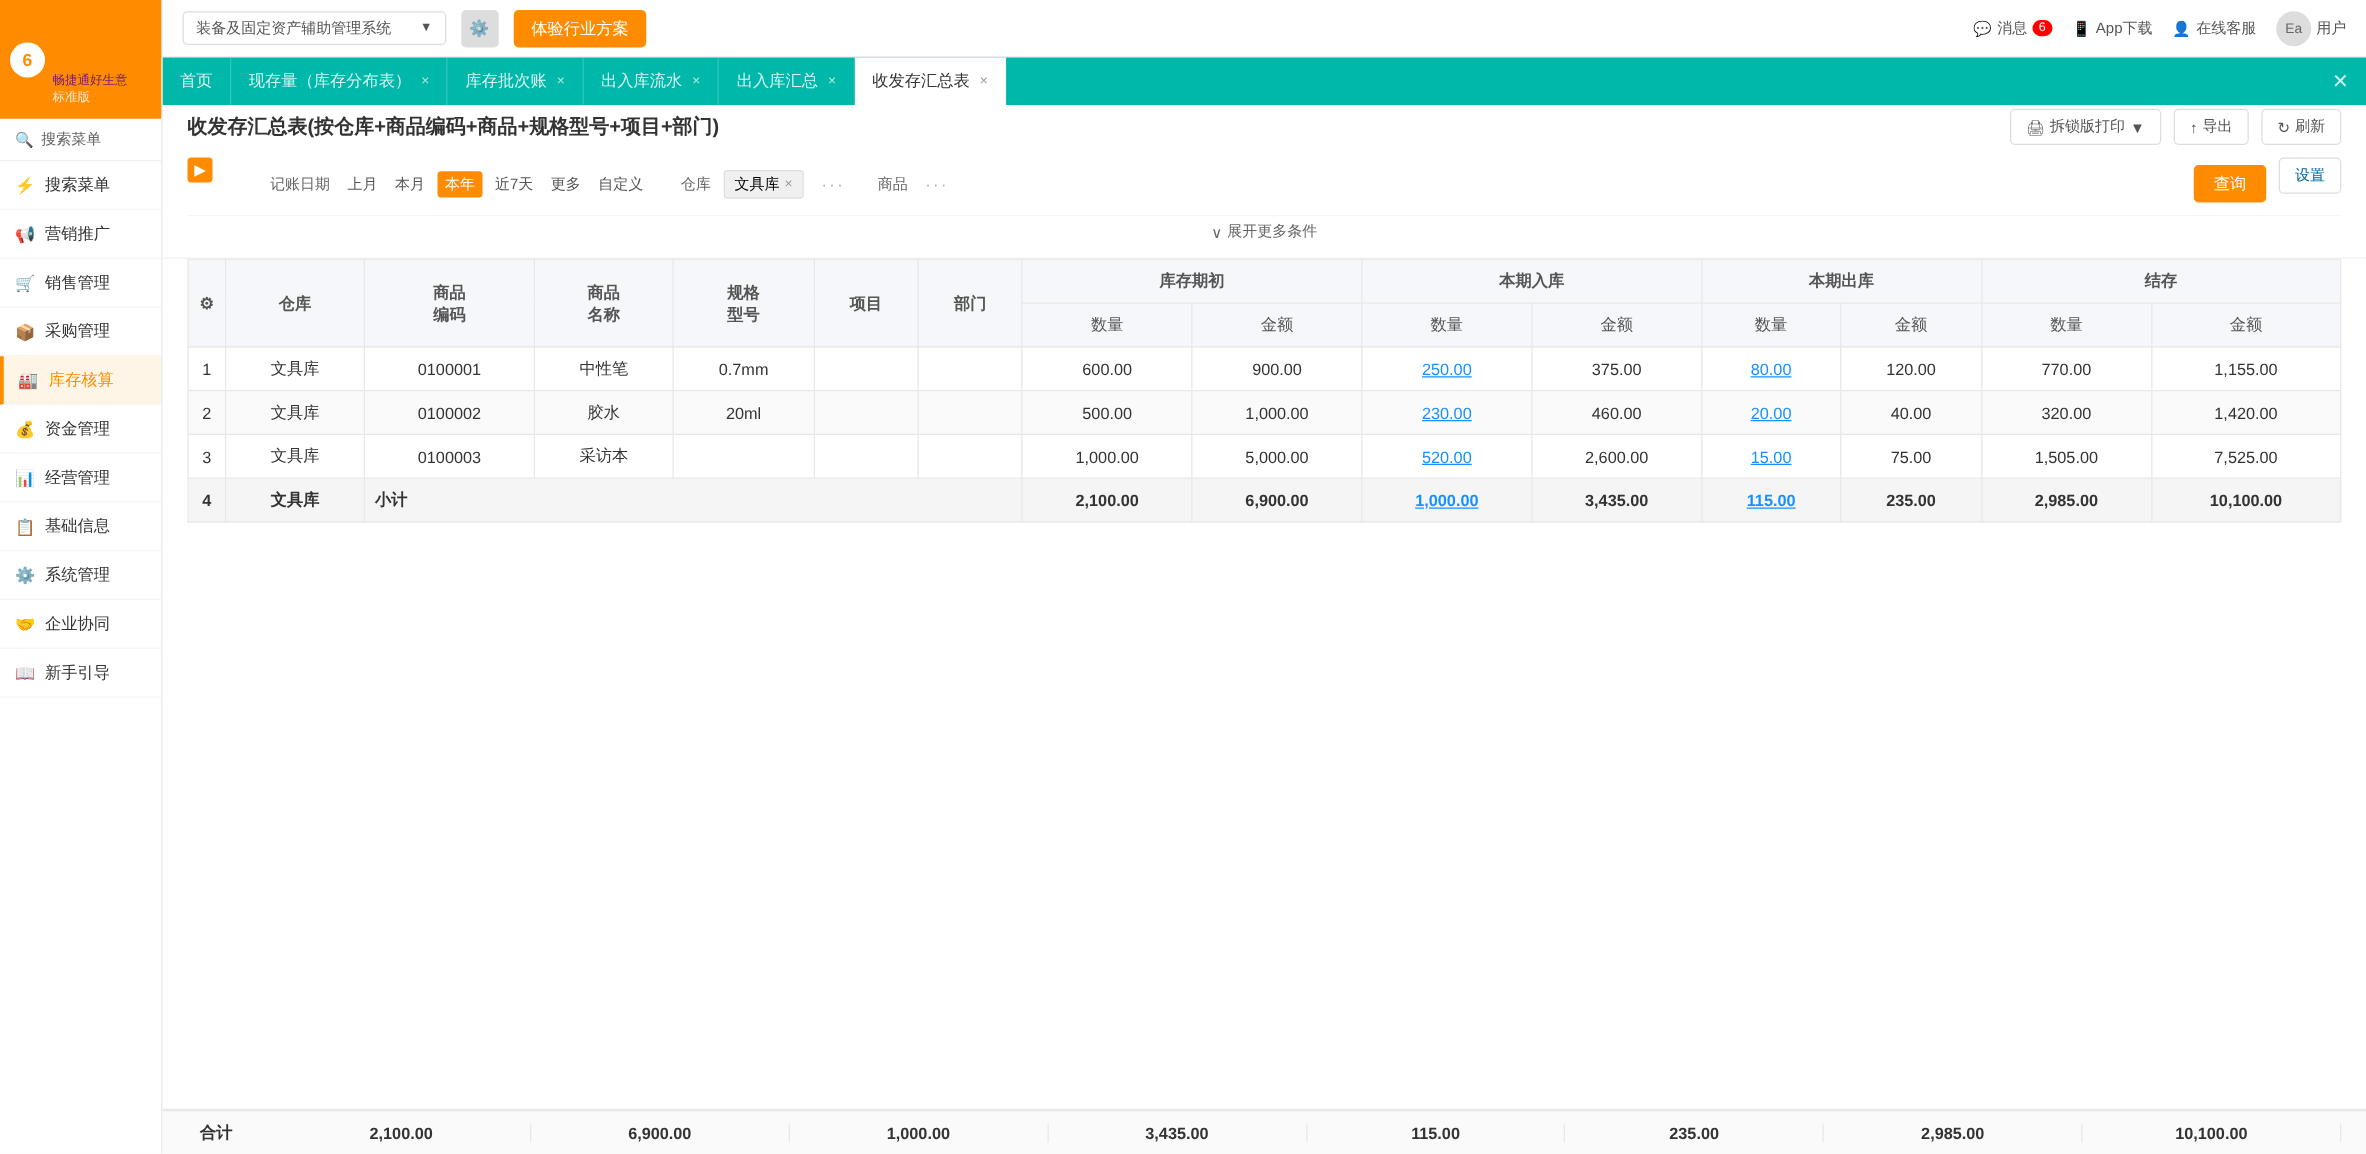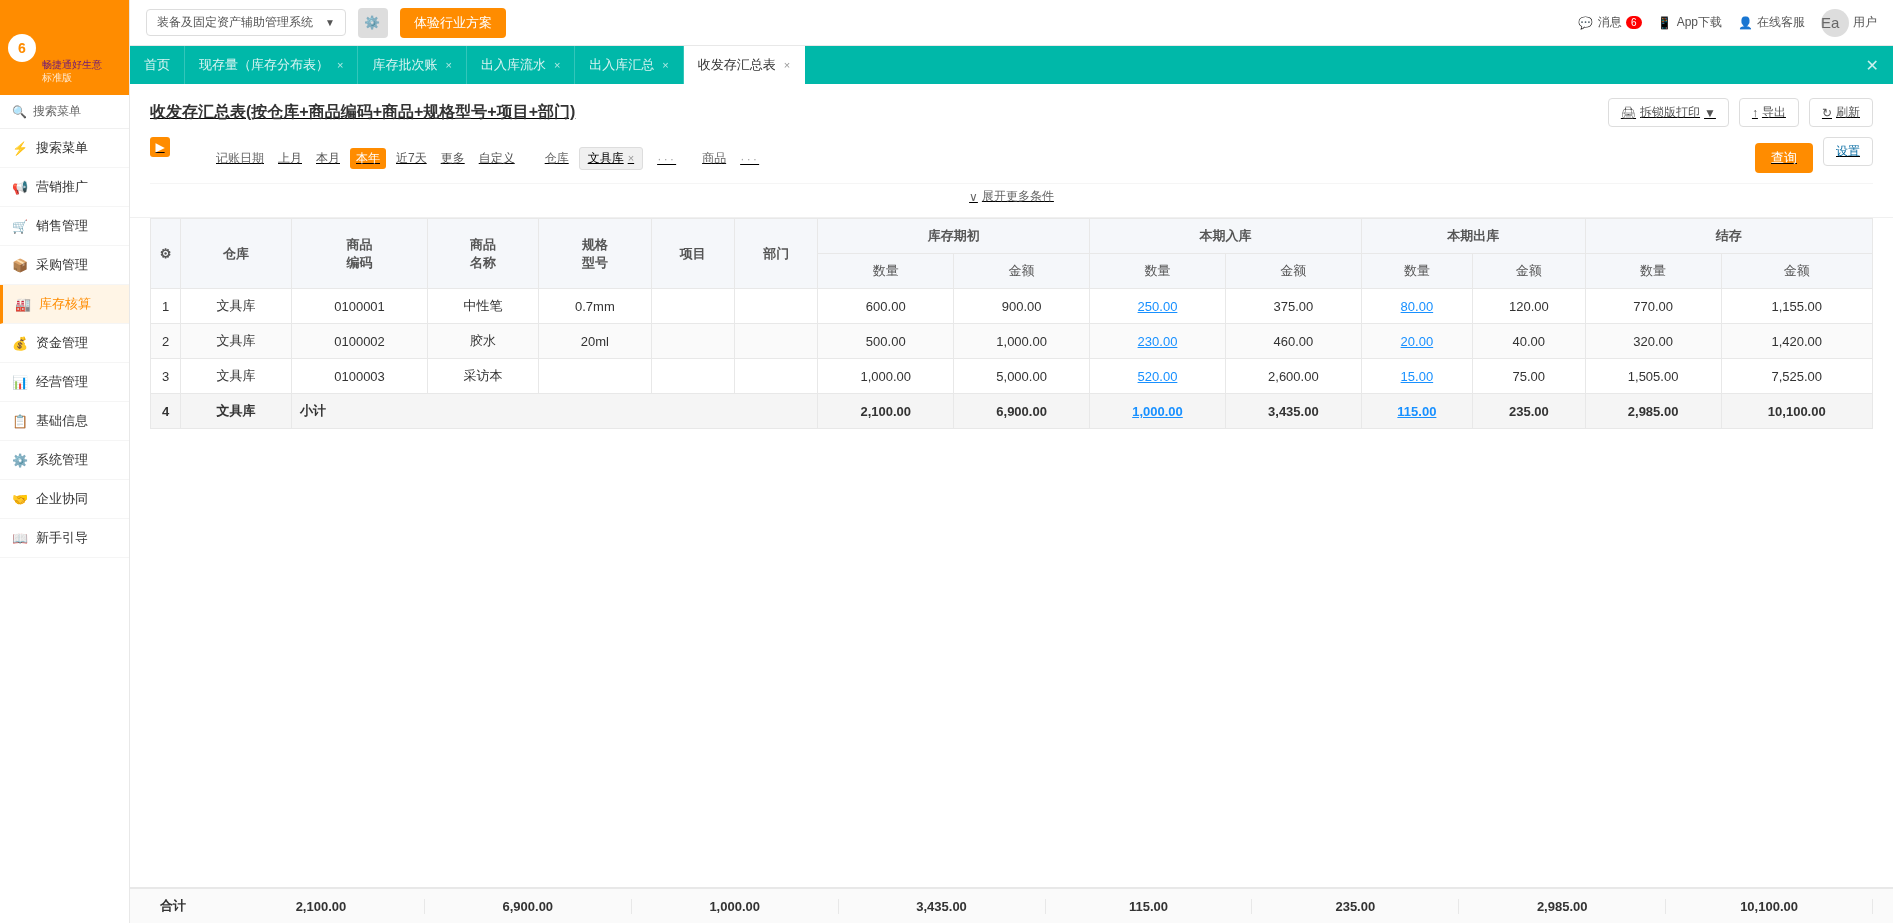--- a/index.html
+++ b/index.html
@@ -15,41 +15,41 @@
     .sidebar-nav-item { padding: 10px 12px; display: flex; align-items: center; gap: 8px; cursor: pointer; color: #333; font-size: 13px; border-bottom: 1px solid #f5f5f5; }
     .sidebar-nav-item.active { background: #fff5e6; color: #ff8c00; border-left: 3px solid #ff8c00; }
     .sidebar-nav-icon { width: 16px; height: 16px; display: inline-flex; align-items: center; justify-content: center; font-size: 13px; }
 
     
     .main { flex: 1; display: flex; flex-direction: column; overflow: hidden; }
 
     
     .topbar { height: 46px; background: #fff; border-bottom: 1px solid #e8e8e8; display: flex; align-items: center; padding: 0 16px; gap: 12px; justify-content: space-between; }
     .topbar-left { display: flex; align-items: center; gap: 12px; }
-    .topbar-selector { border: 1px solid #ddd; border-radius: 4px; padding: 4px 10px; font-size: 12px; color: #555; display: flex; align-items: center; gap: 12px; cursor: pointer; }
+    .topbar-selector { border: 1px solid #ddd; border-radius: 4px; padding: 4px 10px; font-size: 12px; color: #555; display: flex; align-items: center; gap: 23px; cursor: pointer; }
     .topbar-selector span.arrow { font-size: 10px; }
     .topbar-btn-experience { background: #ff8c00; color: #fff; border: none; border-radius: 4px; padding: 6px 14px; font-size: 13px; cursor: pointer; }
     .topbar-right { display: flex; align-items: center; gap: 16px; font-size: 12px; color: #555; }
     .topbar-right-item { display: flex; align-items: center; gap: 4px; cursor: pointer; }
     .badge { background: #f00; color: #fff; border-radius: 10px; font-size: 10px; padding: 1px 4px; min-width: 16px; text-align: center; }
-    .user-avatar { width: 28px; height: 28px; background: #ddd; border-radius: 50%; display: flex; align-items: center; justify-content: flex-start; font-size: 15px; color: #666; }
+    .user-avatar { width: 28px; height: 28px; background: #ddd; border-radius: 50%; display: flex; align-items: center; justify-content: center; font-size: 11px; color: #666; }
 
     
     .tabs { background: #00b8a9; display: flex; align-items: center; padding: 0 0; height: 38px; overflow: hidden; }
     .tab { padding: 0 14px; height: 50px; display: flex; align-items: center; gap: 6px; font-size: 13px; color: rgba(255,255,255,0.85); cursor: pointer; border-right: 1px solid rgba(255,255,255,0.2); white-space: nowrap; }
     .tab.active { background: #fff; color: #333; border-radius: 4px 4px 0 0; }
     .tab-close { font-size: 11px; color: rgba(255,255,255,0.7); cursor: pointer; margin-left: 2px; }
     .tab.active .tab-close { color: #999; }
     .tabs-close-btn { margin-left: auto; padding: 0 14px; color: rgba(255,255,255,0.8); cursor: pointer; font-size: 16px; display: flex; align-items: center; }
 
     
     .content { flex: 1; background: #fff; padding: 0; overflow: hidden; display: flex; flex-direction: column; }
 
     
-    .page-header { padding: 14px 20px 8px; border-bottom: 1px solid #f0f0f0; text-decoration: underline; }
+    .page-header { padding: 3px 20px 8px; border-bottom: 1px solid #f0f0f0; }
     .page-title-row { display: flex; align-items: center; justify-content: space-between; margin-bottom: 10px; }
     .page-title { font-size: 16px; font-weight: bold; color: #333; }
     .page-header-actions { display: flex; align-items: center; gap: 10px; }
     .btn-print { border: 1px solid #ddd; background: #fff; color: #555; border-radius: 4px; padding: 5px 12px; font-size: 12px; cursor: pointer; display: flex; align-items: center; gap: 4px; }
     .btn-export { border: 1px solid #ddd; background: #fff; color: #555; border-radius: 4px; padding: 5px 12px; font-size: 12px; cursor: pointer; display: flex; align-items: center; gap: 4px; }
     .btn-refresh { border: 1px solid #ddd; background: #fff; color: #555; border-radius: 4px; padding: 5px 12px; font-size: 12px; cursor: pointer; display: flex; align-items: center; gap: 4px; }
 
     
     .filter-row { display: flex; align-items: center; gap: 10px; flex-wrap: wrap; padding: 6px 0; }
     .filter-arrow { width: 20px; height: 20px; background: #ff8c00; color: #fff; border-radius: 3px; display: flex; align-items: center; justify-content: center; cursor: pointer; font-size: 12px; flex-shrink: 0; }

